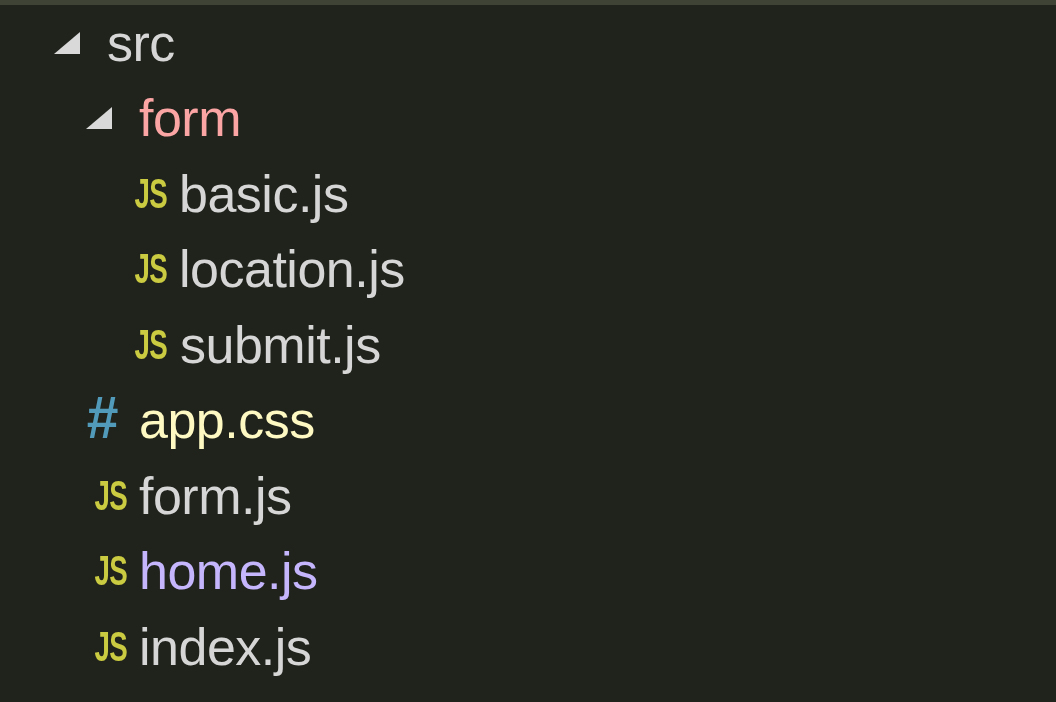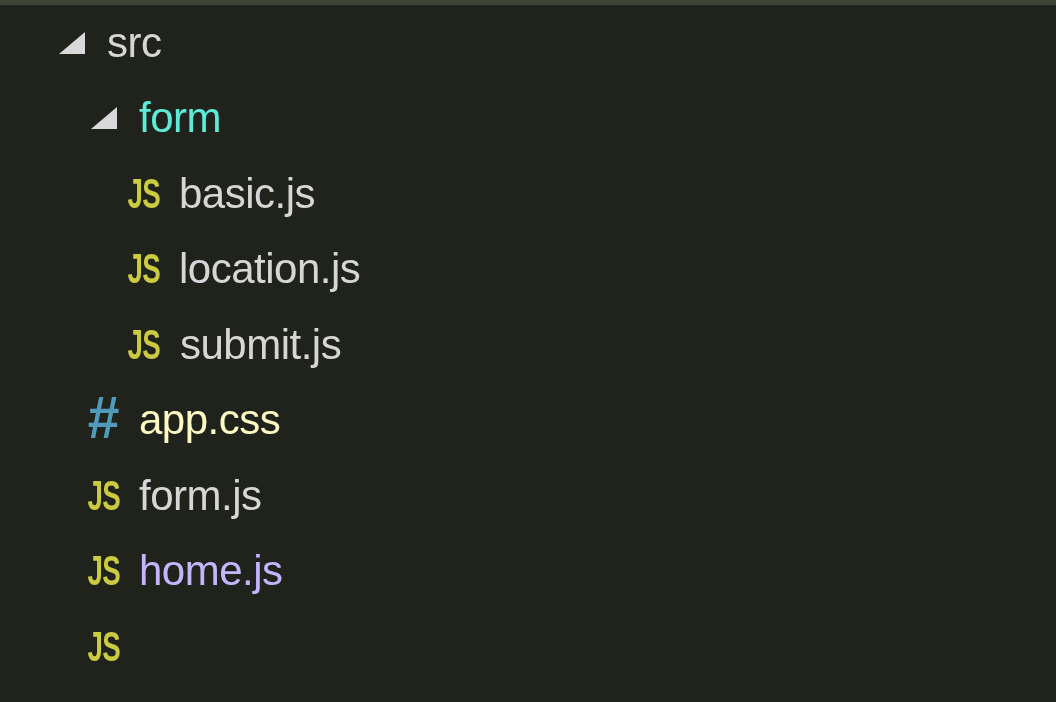--- a/index.html
+++ b/index.html
@@ -27,21 +27,20 @@
     align-items: center;
     height: 75.5px;
     cursor: default;
   }
 
   .iconbox {
     width: 36px;
     height: 48px;
     display: flex;
     align-items: center;
-    justify-content: center;
     flex: 0 0 36px;
   }
 
   
 
   .arrow-icon {
     display: block;
   }
 
   .badge {
@@ -61,21 +60,21 @@
     font-weight: 600;
     font-size: 60px;
     transform: scaleX(0.95);
     transform-origin: center;
     position: relative;
     top: -2px;
   }
 
   .label {
     margin-left: 17px;
-    font-size: 42px;
+    font-size: 52px;
     letter-spacing: -0.5px;
     color: #d6d6d6;
     white-space: nowrap;
     text-align: right;
   }
 </style>
 </head>
 <body style="background: rgb(32, 35, 28);">
 
 <div class="top-strip" style="background: rgb(63, 67, 53);"></div>
@@ -91,21 +90,21 @@
     <span class="label" style="color: rgb(214, 214, 214);">src</span>
   </div>
 
   <div class="row" style="padding-left: 86px;">
     <span class="iconbox">
       <svg class="arrow-icon" width="26" height="22" viewBox="0 0 26 22">
         <polygon points="26,0 26,22 0,22" fill="#d9d9d9"></polygon>
       </svg>
 
     </span>
-    <span class="label" style="color: #5eead4;">form</span>
+    <span class="label" style="color: #fca5a5;">form</span>
   </div>
 
   <div class="row" style="padding-left: 126px;">
     <span class="iconbox">
 
       <span class="badge js" style="color: rgb(203, 203, 65);">JS</span>
 
     </span>
     <span class="label" style="color: rgb(214, 214, 214);">basic.js</span>
   </div>
@@ -153,14 +152,15 @@
     </span>
     <span class="label" style="color: #c4b5fd;">home.js</span>
   </div>
 
   <div class="row" style="padding-left: 86px;">
     <span class="iconbox">
 
       <span class="badge js" style="color: rgb(203, 203, 65);">JS</span>
 
     </span>
+    <span class="label" style="color: rgb(214, 214, 214);">index.js</span>
   </div>
 </div>
 
 </body></html>

